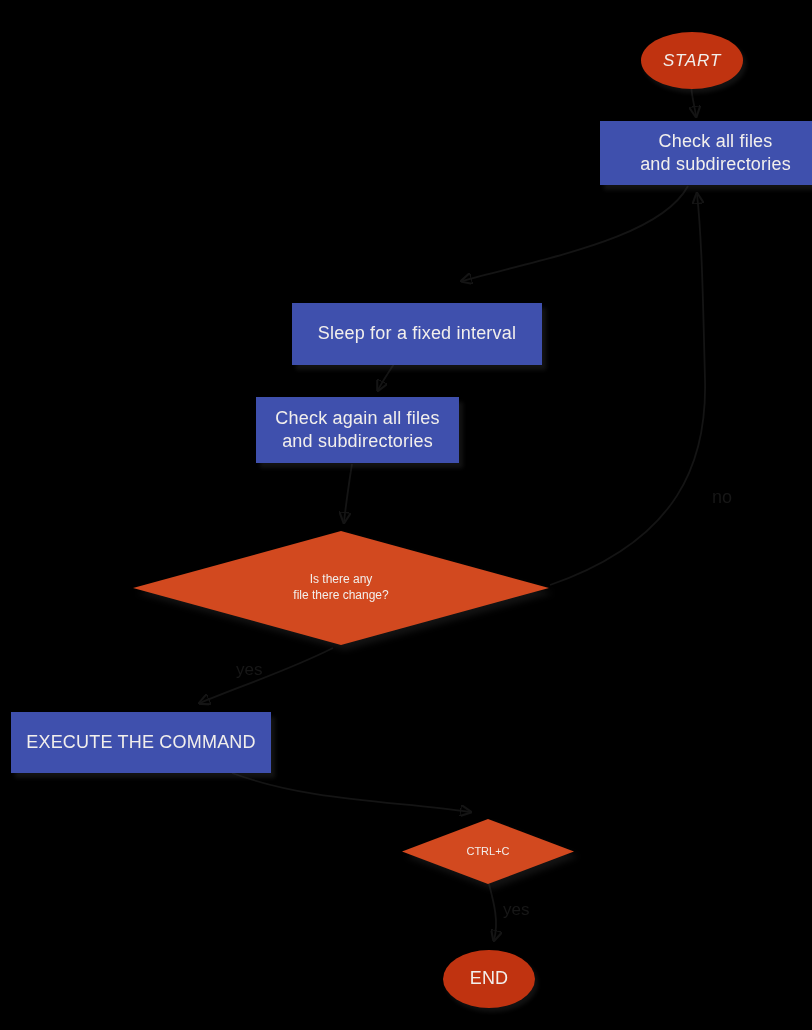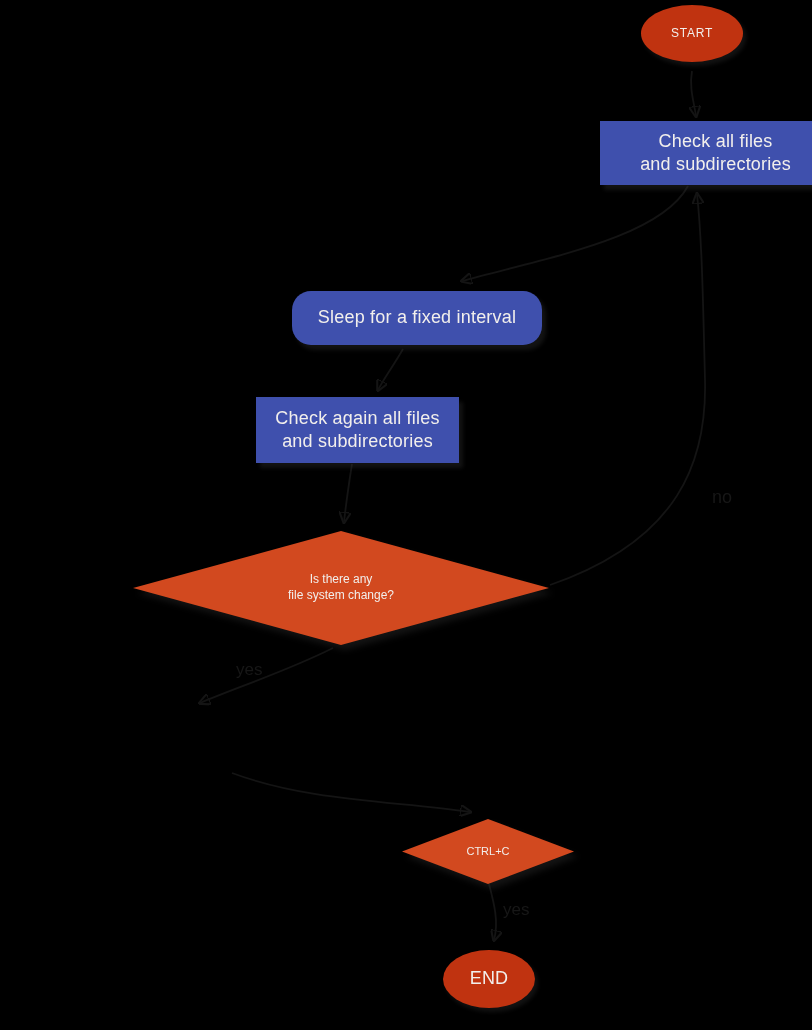--- a/index.html
+++ b/index.html
@@ -21,23 +21,23 @@
   .rect{background:var(--process); box-shadow:4px 5px 4px rgba(70,70,70,.28);}
   .oval{background:var(--terminal); border-radius:50%; box-shadow:3px 4px 4px rgba(70,70,70,.25);}
   .dwrap{position:absolute; filter:drop-shadow(4px 5px 3px rgba(70,70,70,.28));}
   .diamond{
     width:100%; height:100%; background:var(--decision);
     clip-path:polygon(50% 0,100% 50%,50% 100%,0 50%);
     display:flex; flex-direction:column; align-items:center; justify-content:center;
     text-align:center; color:var(--node-text); font-size:12px; line-height:1.3;
   }
   
-  #n-start{left:641px; top:5px; width:102px; height:57px; font-size:12px; letter-spacing:.8px;}
+  #n-start{left:641px; top:32px; width:102px; height:57px; font-size:17px; letter-spacing:.8px;font-style:italic;}
   #n-check-all{left:600px; top:121px; width:231px; height:64px;}
-  #n-sleep{left:292px; top:291px; width:250px; height:54px;border-radius:19px;}
+  #n-sleep{left:292px; top:303px; width:250px; height:62px;}
   #n-check-again{left:256px; top:397px; width:203px; height:66px;align-items:center;}
   #n-decision{left:133px; top:531px; width:416px; height:114px;}
   #n-execute{left:11px; top:712px; width:260px; height:61px;}
   #n-ctrlc{left:402px; top:819px; width:172px; height:65px;}
   #n-ctrlc .diamond{font-size:11px;}
   #n-end{left:443px; top:950px; width:92px; height:58px;text-align:center;}
   .edge-label{
     position:absolute; color:var(--edge-label); font-size:17px; pointer-events:none;
   }
   #lbl-yes{left:236px; top:660px;}
@@ -79,24 +79,27 @@
   </div>
 
   <div class="node rect" id="n-check-again">
     <span>Check again all files</span>
     <span>and subdirectories</span>
   </div>
 
   <div class="dwrap" id="n-decision">
     <div class="diamond">
       <span>Is there any</span>
-      <span>file system change?</span>
+      <span>file there change?</span>
     </div>
   </div>
 
+  <div class="node rect" id="n-execute">
+    <span>EXECUTE THE COMMAND</span>
+  </div>
 
   <div class="dwrap" id="n-ctrlc">
     <div class="diamond">
       <span>CTRL+C</span>
     </div>
   </div>
 
   <div class="node oval" id="n-end">
     <span>END</span>
   </div>

